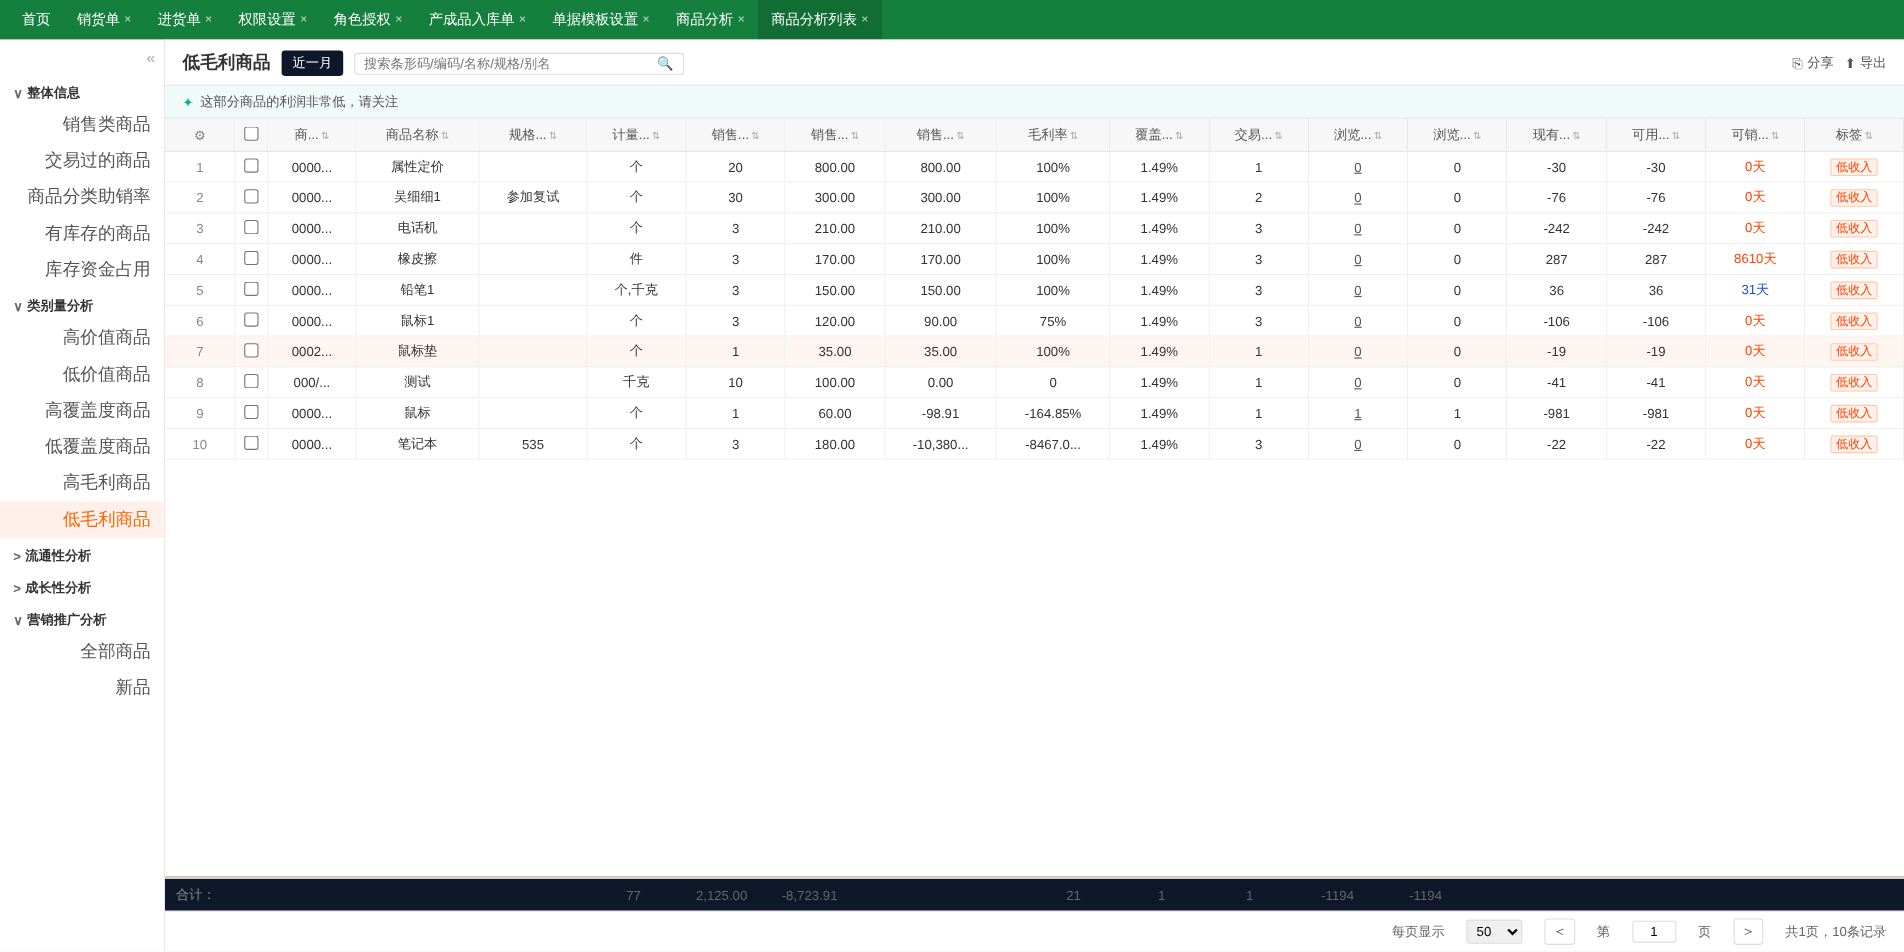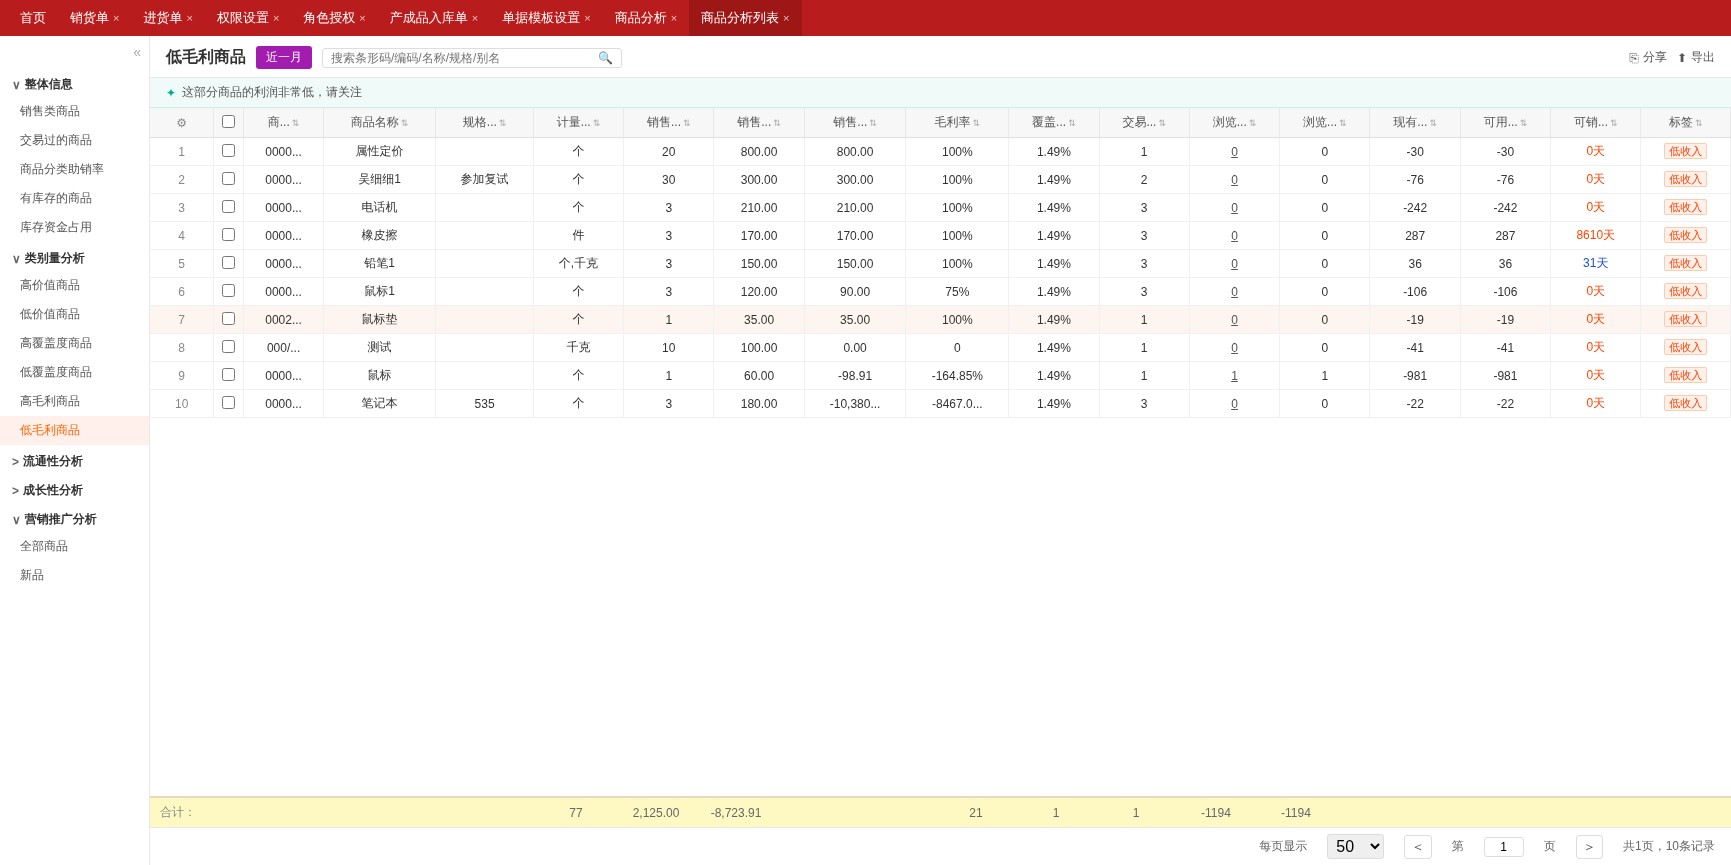--- a/index.html
+++ b/index.html
@@ -1,20 +1,20 @@
 <!DOCTYPE html>
 <html><head>
   <meta charset="utf-8">
   <style>
     * { box-sizing: border-box; margin: 0; padding: 0; }
     body { font-family: 'Microsoft YaHei', Arial, sans-serif; font-size: 12px; background: #f5f5f5; color: #333; }
 
     
     .top-nav {
-      background: #b91c1c;
+      background: #15803d;
       display: flex;
       align-items: center;
       height: 36px;
       padding: 0 8px;
     }
     .nav-item {
       color: #fff;
       padding: 0 12px;
       height: 36px;
       display: flex;
@@ -50,23 +50,24 @@
       font-size: 12px;
       font-weight: bold;
       display: flex;
       align-items: center;
       cursor: pointer;
     }
     .sidebar-group-title .arrow { margin-right: 4px; color: #666; }
     .sidebar-item {
       padding: 6px 12px 6px 20px;
       color: #555;
-      font-size: 12px;
+      font-size: 16px;
       cursor: pointer;
       white-space: nowrap;
+      text-align: right;
     }
     .sidebar-item.active { background: #fff0eb; color: #ff6600; }
 
     
     .content {
       flex: 1;
       display: flex;
       flex-direction: column;
       overflow: hidden;
       background: #f5f5f5;
@@ -80,21 +81,21 @@
       align-items: center;
       gap: 10px;
       border-bottom: 1px solid #e8e8e8;
     }
     .page-title {
       font-size: 16px;
       font-weight: bold;
       color: #333;
     }
     .filter-btn {
-      background: #a21caf;
+      background: #0f172a;
       color: #fff;
       border: none;
       border-radius: 3px;
       padding: 3px 10px;
       font-size: 12px;
       cursor: pointer;
     }
     .search-box {
       display: flex;
       align-items: center;
@@ -178,21 +179,21 @@
     }
     tbody td.left { text-align: center; }
     .tag-red { color: #ff4400; font-size: 11px; background: #fff0eb; border: 1px solid #ffccaa; border-radius: 2px; padding: 1px 4px; }
     .underline { text-decoration: underline; cursor: pointer; color: #555; }
     .row-num { color: #888; }
     .col-sortable { display: flex; align-items: center; justify-content: center; gap: 2px; }
     .sort-icon { color: #aaa; font-size: 9px; }
 
     
     .table-footer {
-      background: #fef9c3;
+      background: #0f172a;
       border-top: 2px solid #e8d8c0;
       padding: 6px 10px;
       display: flex;
       align-items: center;
       font-size: 12px;
       color: #666;
     }
     .footer-label { color: #888; margin-right: 20px; }
     .footer-cell { min-width: 80px; text-align: center; padding: 0 8px; }
 
@@ -205,21 +206,21 @@
       align-items: center;
       justify-content: flex-end;
       gap: 20px;
       font-size: 12px;
       color: #666;
     }
     .pagination-bar .page-size-select {
       border: 1px solid #ddd;
       border-radius: 3px;
       padding: 2px 4px;
-      font-size: 16px;
+      font-size: 12px;
     }
     .page-btn {
       border: 1px solid #ddd;
       background: #fff;
       border-radius: 3px;
       padding: 2px 6px;
       cursor: pointer;
       color: #555;
     }
     .page-input {

